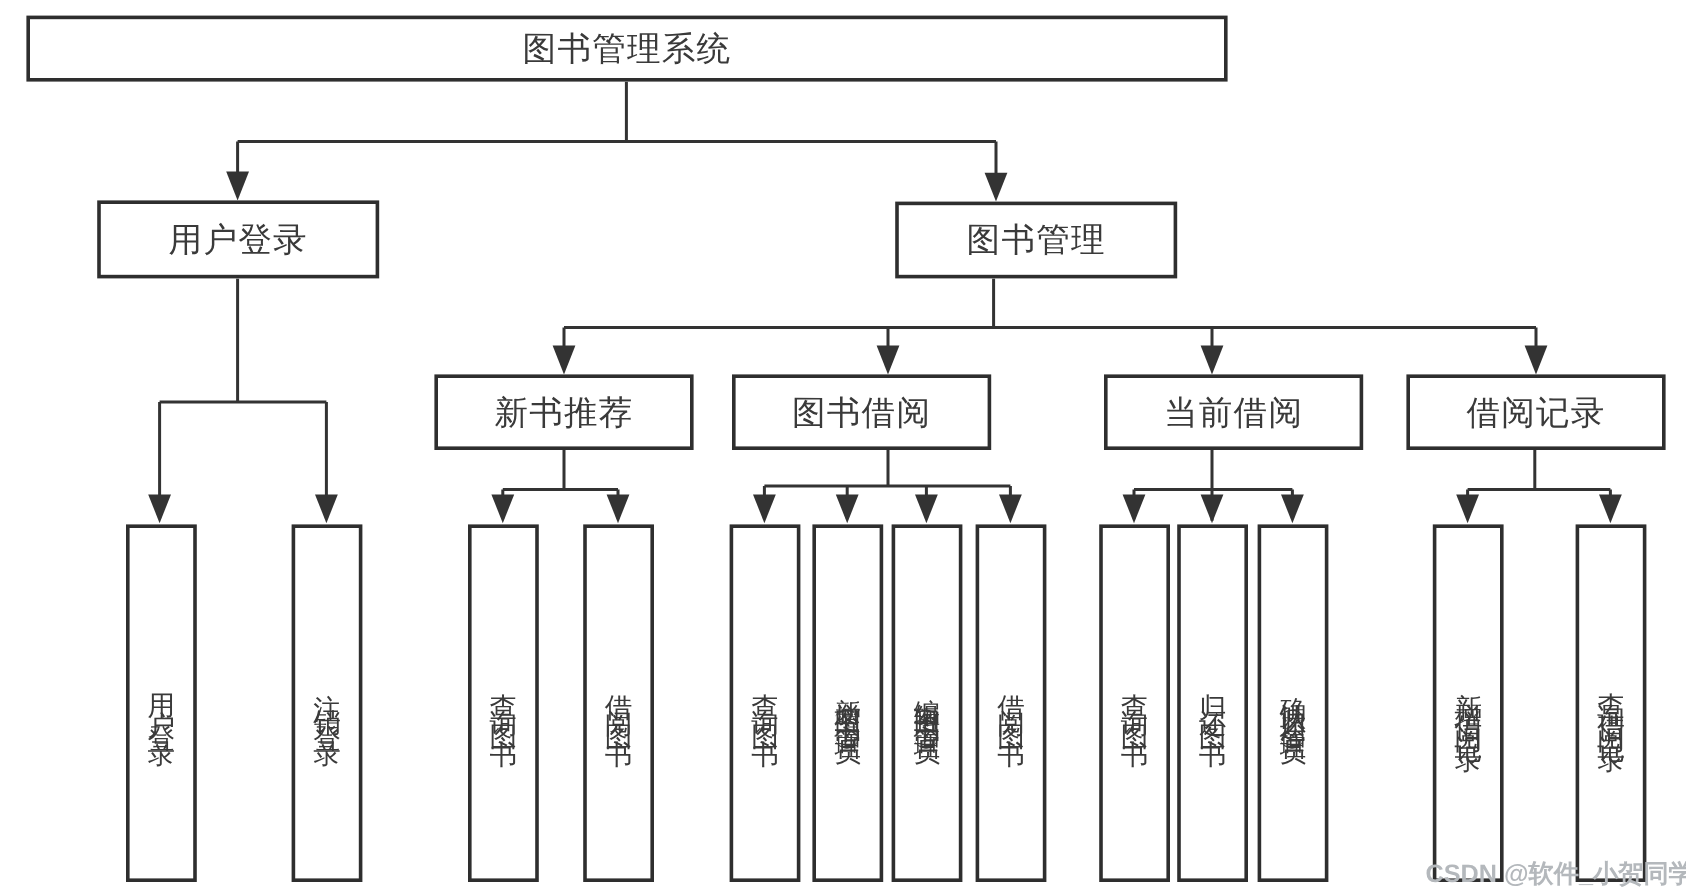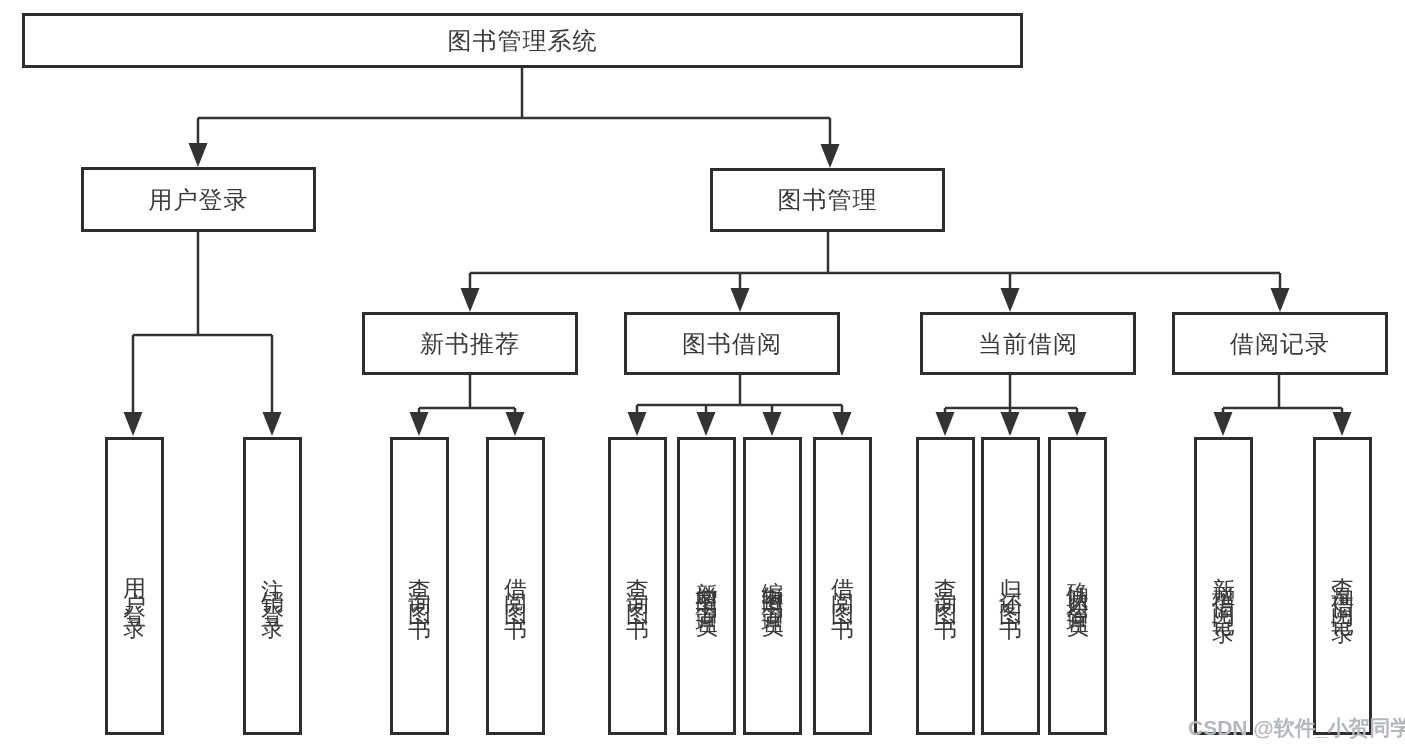--- a/index.html
+++ b/index.html
@@ -13,27 +13,27 @@
   #connectors{position:absolute;left:0;top:0;z-index:1;}
   .node{
     position:absolute;
     box-sizing:border-box;
     border:3px solid #2e2e2e;
     background:#ffffff;
     display:flex;align-items:center;justify-content:center;
     color:#3a3a3a;
     z-index:2;
   }
-  .hlabel{font-size:24px;letter-spacing:1px;white-space:nowrap;}
+  .hlabel{font-size:28px;letter-spacing:1px;white-space:nowrap;}
   .root{left:22px;top:13px;width:1001px;height:55px;}
   .n-login{left:81px;top:167px;width:235px;height:65px;}
-  .n-mgmt{left:710px;top:168px;width:235px;height:64px;}
+  .n-mgmt{left:746px;top:168px;width:235px;height:64px;}
   .lvl3{top:312px;width:216px;height:63px;text-align:center;}
   .n-newbook{left:362px;}
-  .n-borrow{left:624px;}
+  .n-borrow{left:610px;}
   .n-current{left:920px;}
   .n-records{left:1172px;}
   .leaf{top:437px;width:59px;height:298px;}
   .vtext{
     writing-mode:vertical-rl;
     text-orientation:mixed;
     font-size:23px;
     line-height:1;
     color:#3a3a3a;
     white-space:nowrap;

